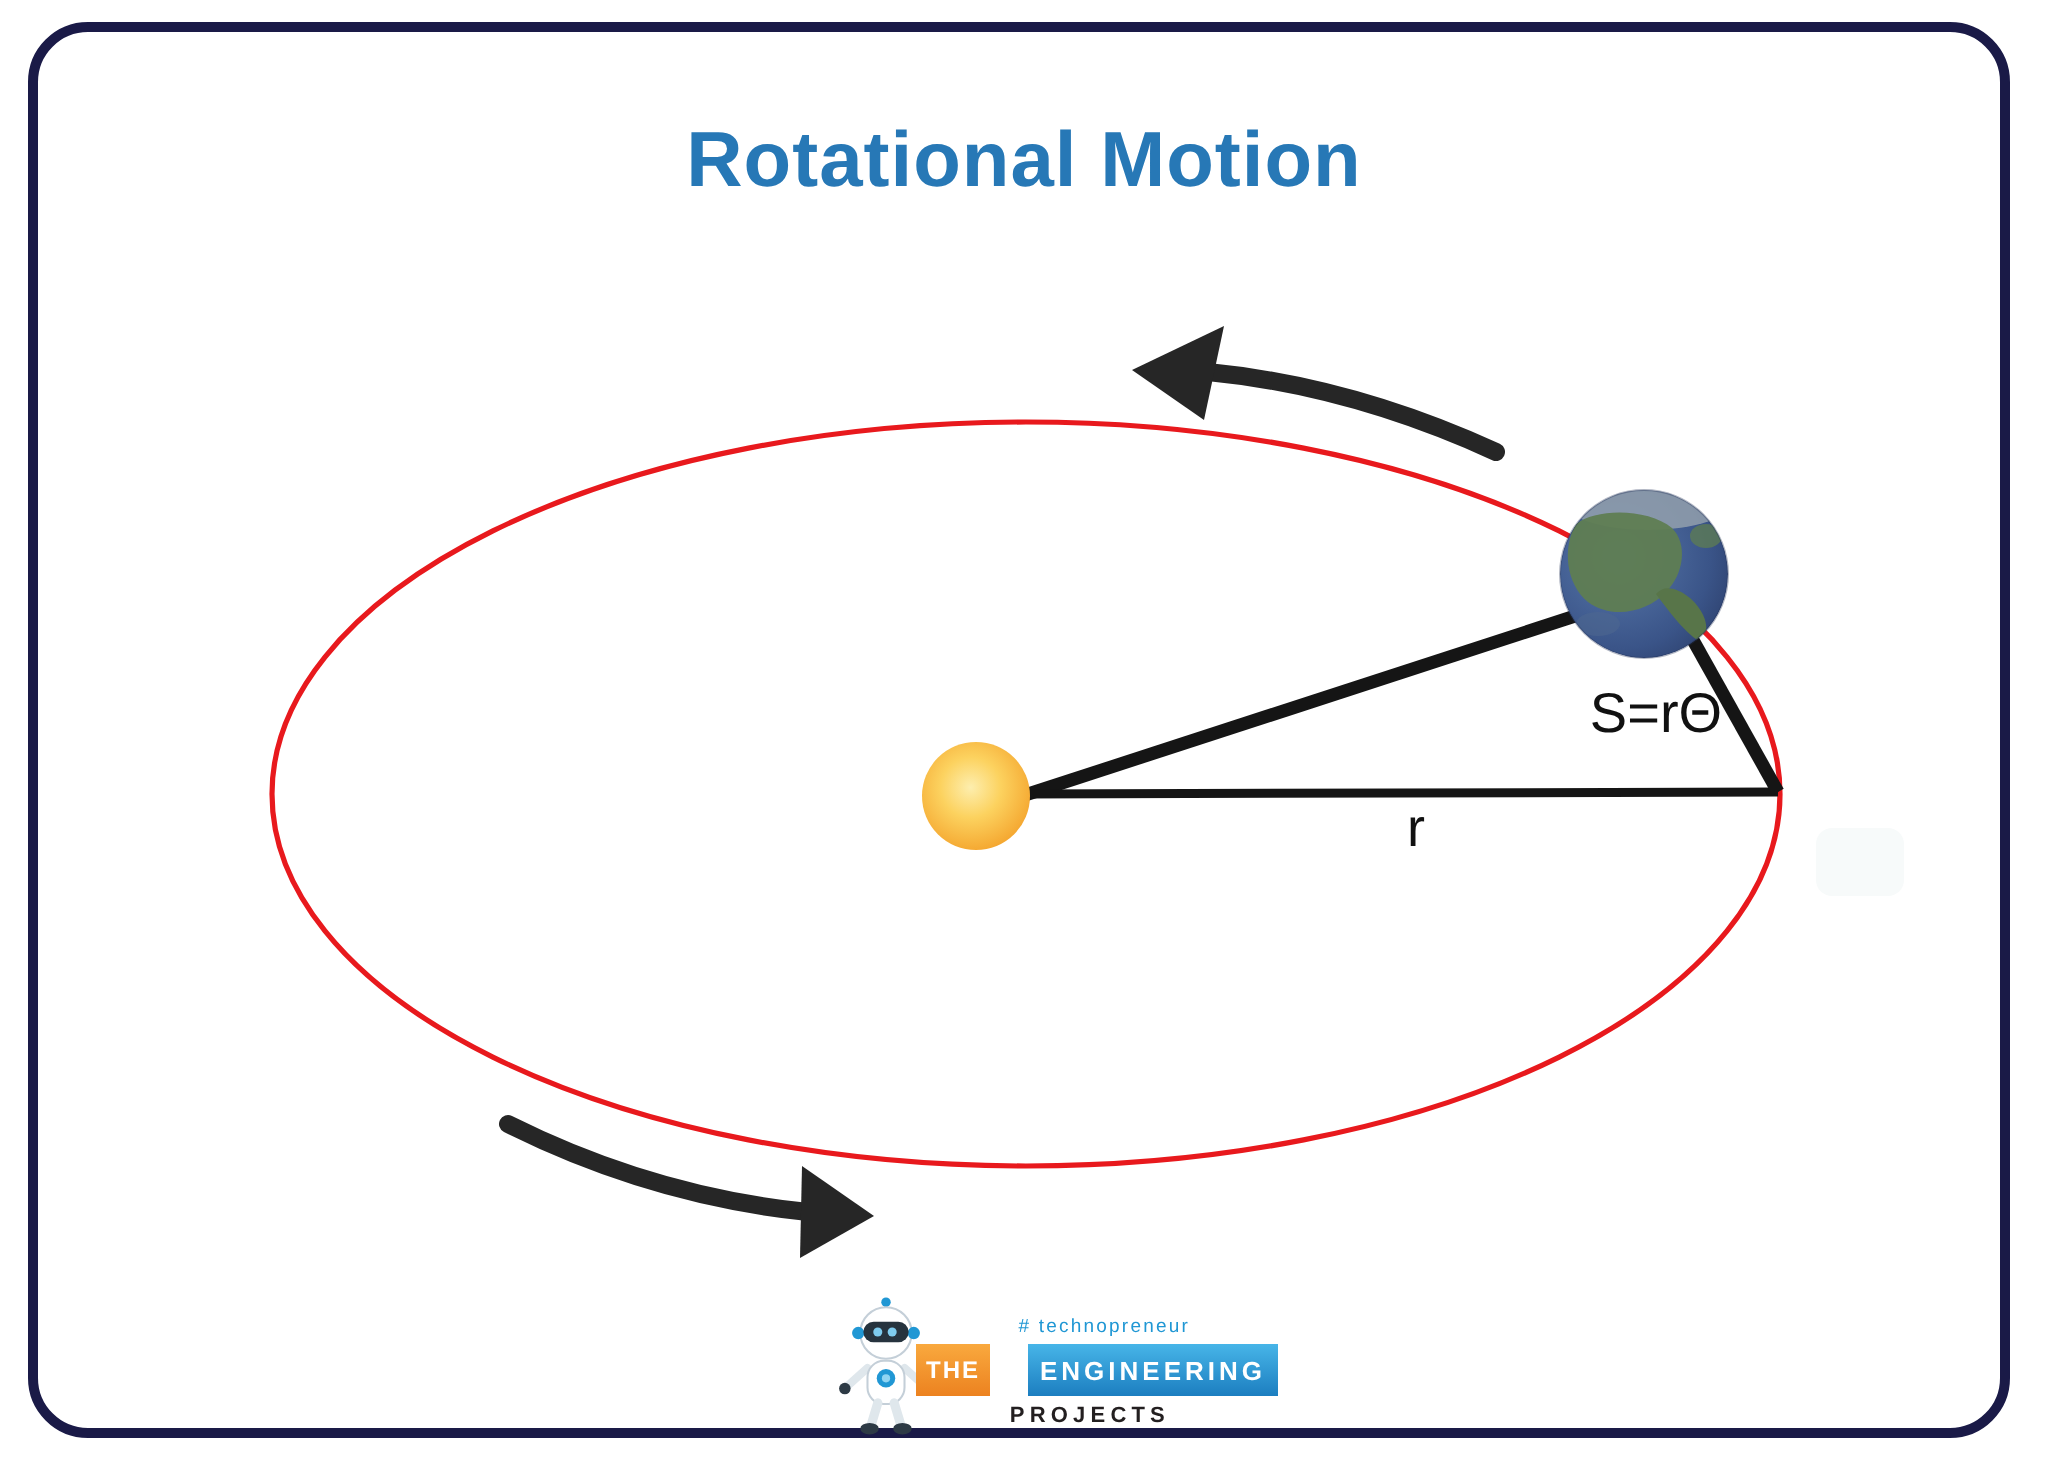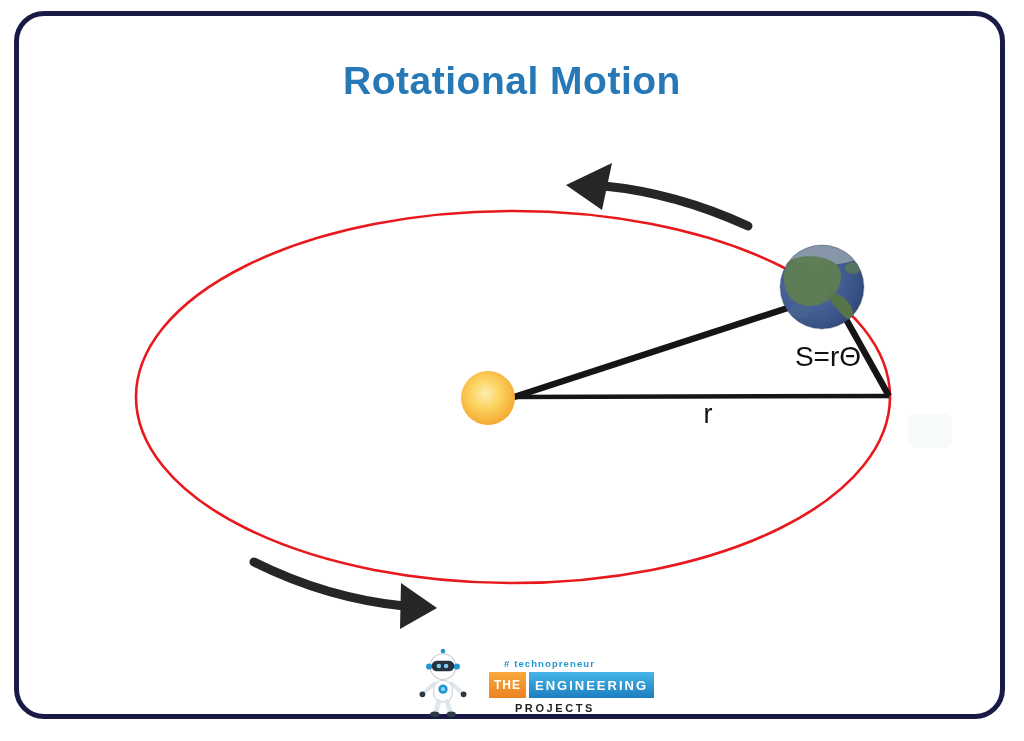--- a/index.html
+++ b/index.html
@@ -19,40 +19,40 @@
     letter-spacing:0.5px;
   }
   .diagram { position:absolute; left:0; top:0; width:1024px; height:741px; }
   .diagram text {
     font-family:"Liberation Sans", sans-serif;
   }
   .logo { position:absolute; left:414px; top:647px; width:186px; height:74px; }
   .logo .robot { position:absolute; left:0; top:1px; width:58px; height:72px; }
   .logo .tagline {
     position:absolute; top:11px; right:5px;
-    font-size:9.5px; font-weight:bold; color:#2097d4; letter-spacing:1.1px;
+    font-size:9.5px; font-weight:normal; color:#2097d4; letter-spacing:1.1px;
     white-space:nowrap;
   }
   .logo .brandrow {
-    position:absolute; top:25px; left:44px; display:flex; gap:3px; height:26px;margin-left:31px;
+    position:absolute; top:25px; left:44px; display:flex; gap:19px; height:26px;
   }
   .logo .box {
     display:flex; align-items:center; justify-content:center;
     color:#ffffff; font-weight:bold; box-sizing:border-box;
   }
   .logo .box-the {
     background:linear-gradient(#f9a93e, #ec8220);
     font-size:12px; letter-spacing:1px; padding:0 5px;
   }
   .logo .box-eng {
     background:linear-gradient(#47b5e8, #1c7ec0);
     font-size:13px; letter-spacing:2px; padding:0 6px;
   }
   .logo .projects {
-    position:absolute; top:55px; right:5px;
+    position:absolute; top:55px; right:15px;
     font-size:11px; font-weight:bold; color:#231f20; letter-spacing:2.6px;
     white-space:nowrap;
   }
 </style>
 </head>
 <body>
 
 <div class="canvas">
 
   <div class="frame"></div>

